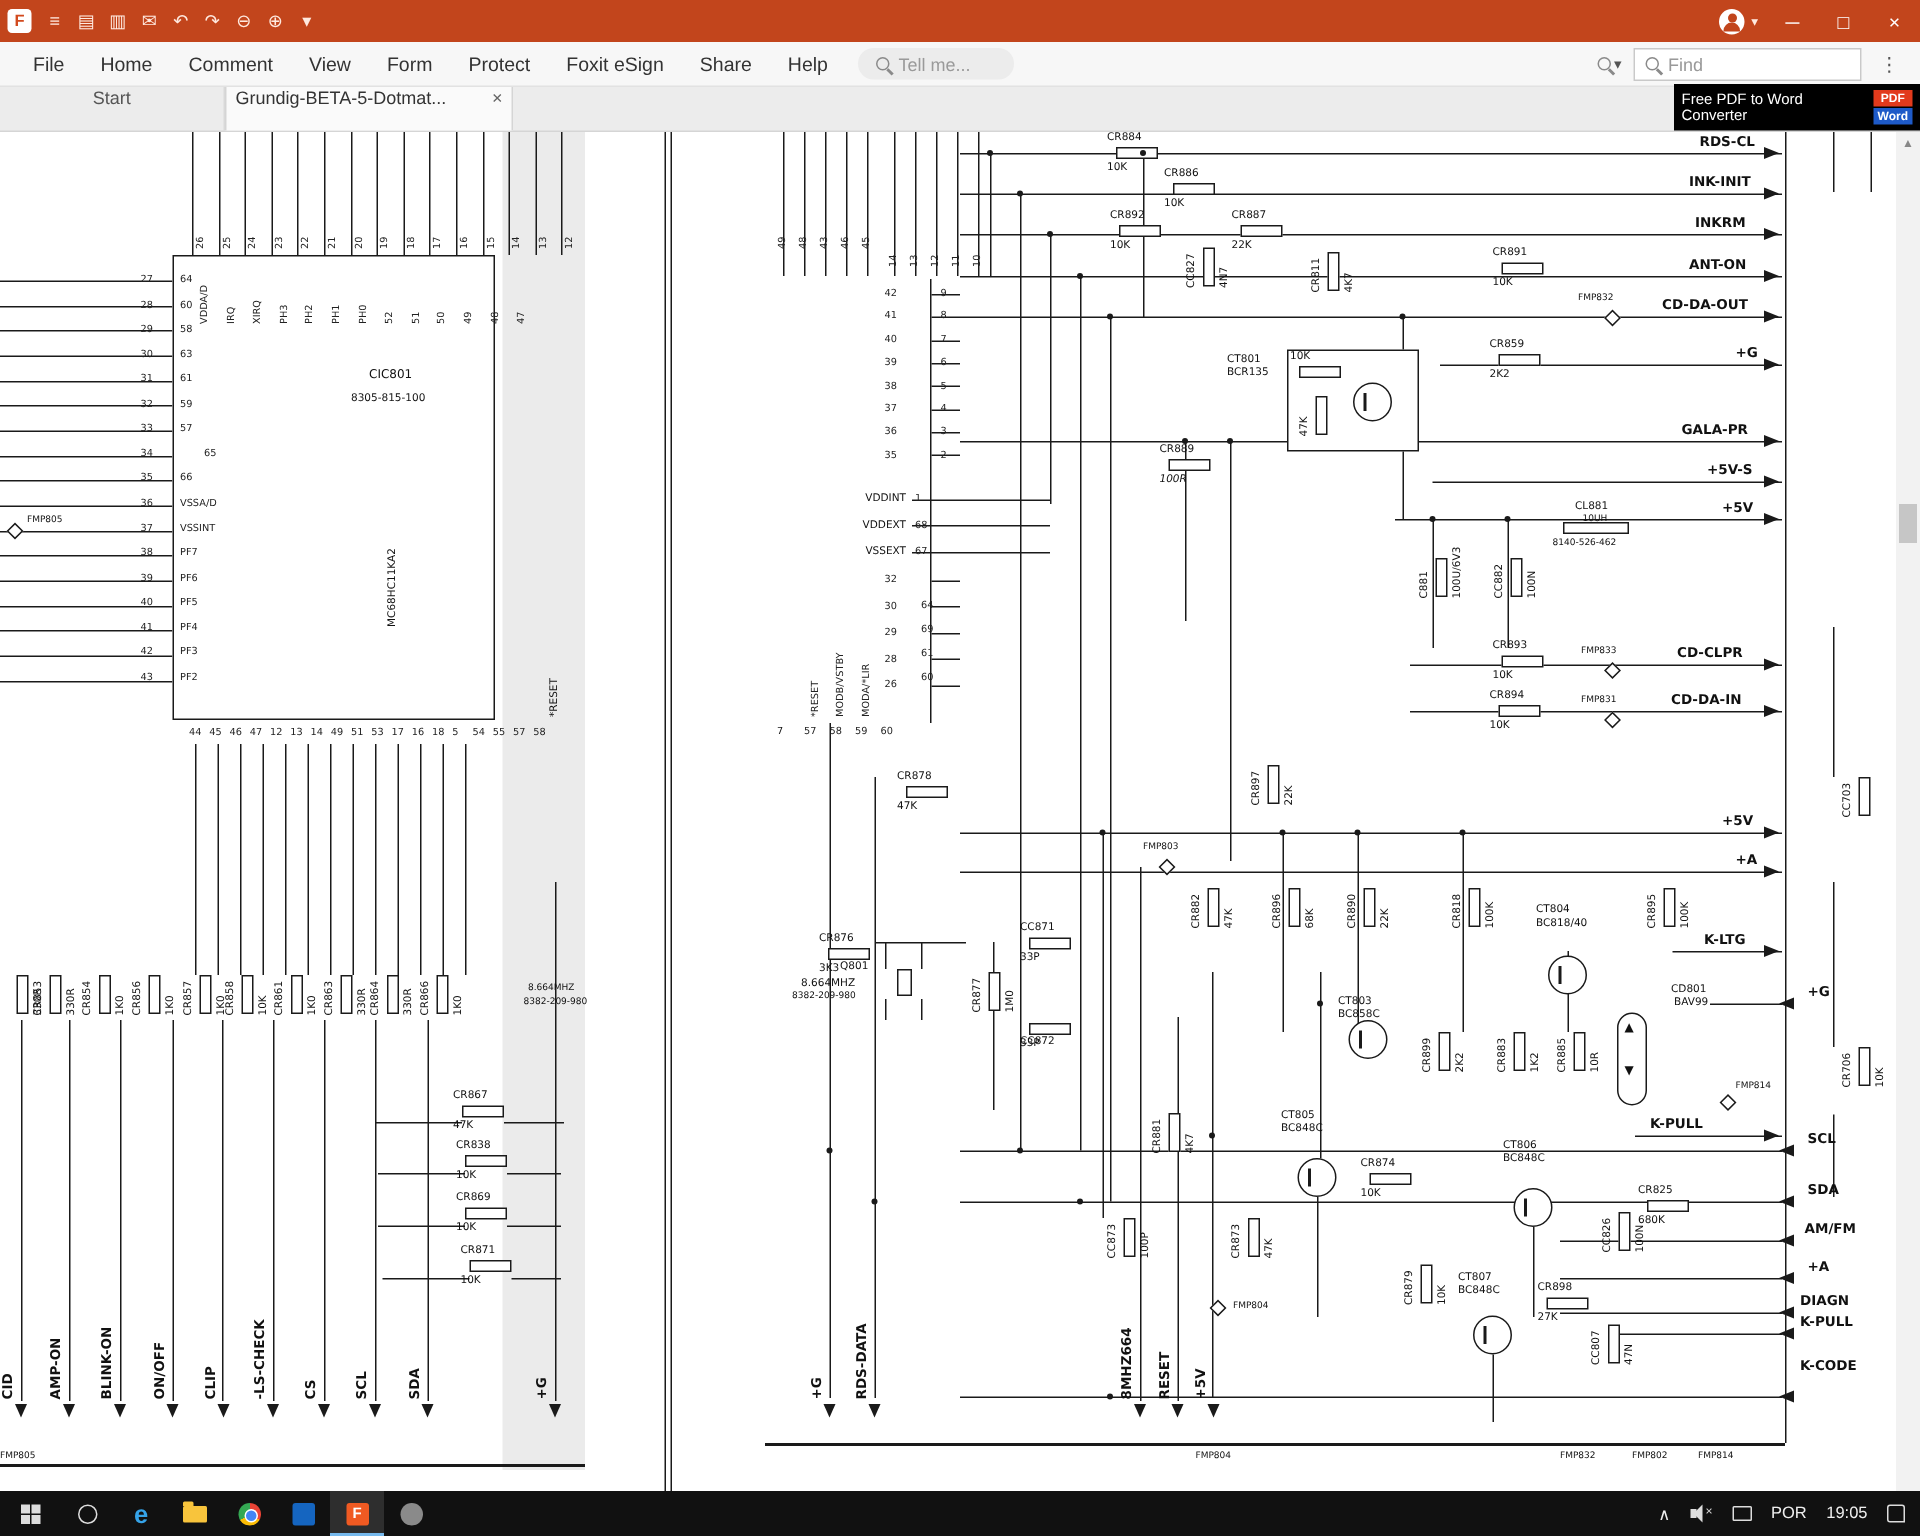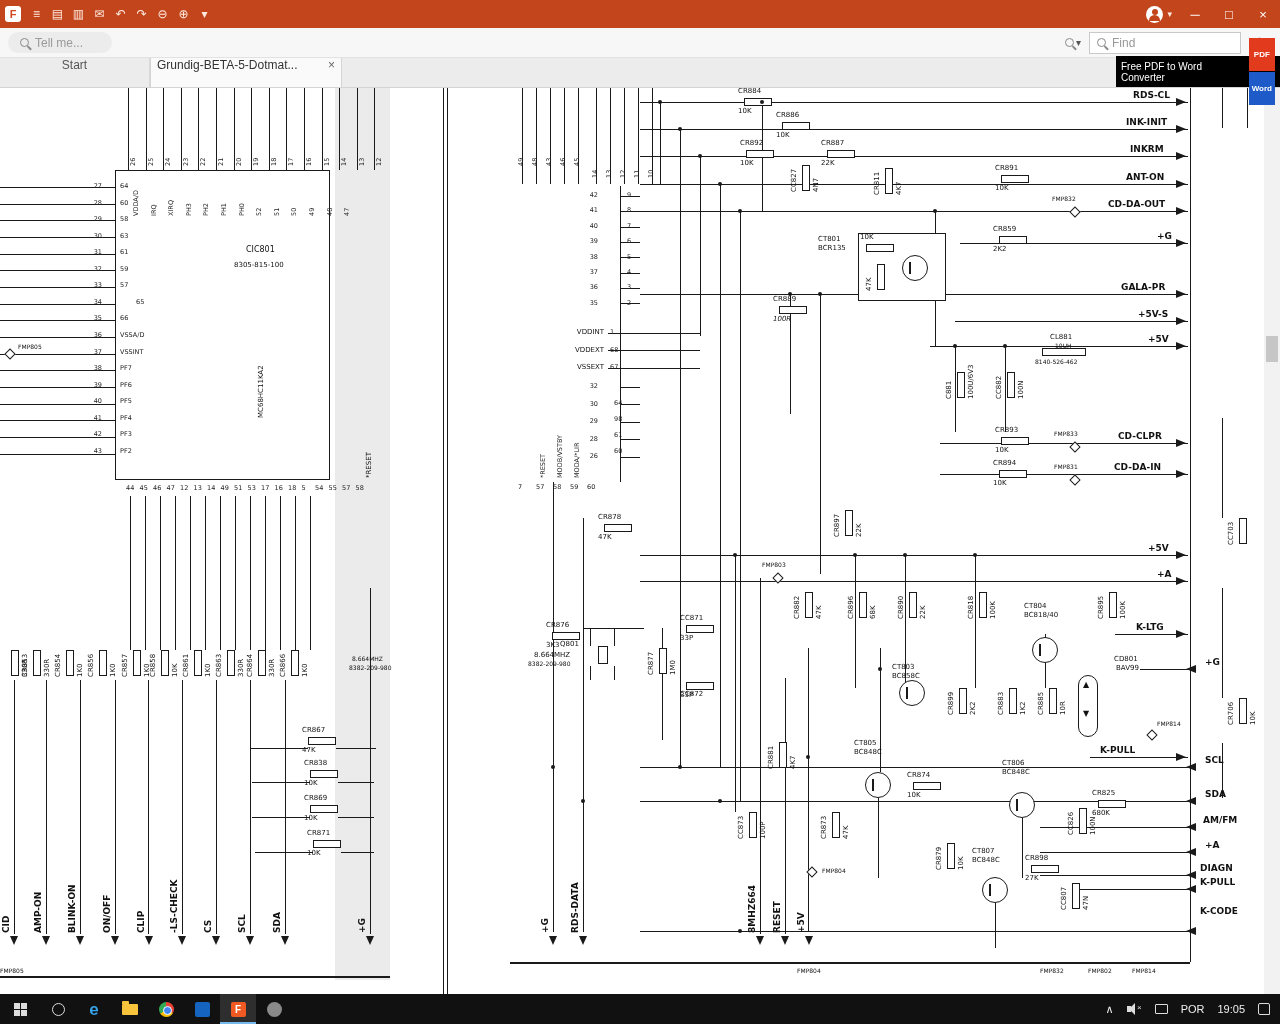--- a/index.html
+++ b/index.html
@@ -30,21 +30,21 @@
 
 .tabbar{position:absolute;top:58px;left:0;width:1280px;height:30px;background:#ececec;border-bottom:1px solid #d5d5d5;display:flex;align-items:stretch;z-index:10}
 .tab{display:flex;font-size:12px;color:#555;padding:0 6px}
 .tab.start{width:150px;justify-content:center;border-right:1px solid #d9d9d9}
 .tab.active{background:#fafafa;border-left:1px solid #d5d5d5;border-right:1px solid #d5d5d5;color:#333;width:192px;justify-content:space-between}
 .tab .x{font-size:12px;color:#666;margin-left:10px}
 
 .ad{position:absolute;top:56px;right:0;width:164px;height:31px;background:#000;color:#fff;display:flex;align-items:center;padding:0 5px;gap:5px;z-index:30}
 .ad .l{font-size:10px;line-height:11px;flex:1}
 .badges{display:flex;flex-direction:column;gap:1px}
-.badge{font-size:8px;font-weight:bold;color:#fff;padding:12px 3px;text-align:center;line-height:9px}
+.badge{font-size:8px;font-weight:bold;color:#fff;padding:1px 3px;text-align:center;line-height:9px}
 .badge.pdf{background:#e23a1c}
 .badge.word{background:#1e5ac8}
 
 .docarea{position:absolute;top:88px;left:0;width:1264px;height:906px;background:#fff;overflow:hidden}
 .scroll{position:absolute;top:88px;right:0;width:16px;height:906px;background:#f2f2f2;z-index:5}
 .scroll .up{display:block;text-align:center;font-size:8px;color:#888;padding-top:3px}
 .thumb{position:absolute;left:2px;top:248px;width:12px;height:26px;background:#c6c6c6}
 
 #schem{position:absolute;left:0;top:0;width:1264px;height:906px;font-family:"DejaVu Sans",sans-serif;color:#111}
 .strip{position:absolute;left:335px;top:0;width:55px;height:892px;background:#ebebeb}
@@ -109,20 +109,31 @@
   <div class="tb-right">
     <span class="avatar"></span>
     <span class="caret">▾</span>
     <span class="winbtn">─</span>
     <span class="winbtn">□</span>
     <span class="winbtn">×</span>
   </div>
 </div>
 
 <div class="menubar">
+  <div id="menu-items">
+      <div class="menu-item">File</div>
+      <div class="menu-item">Home</div>
+      <div class="menu-item">Comment</div>
+      <div class="menu-item">View</div>
+      <div class="menu-item">Form</div>
+      <div class="menu-item">Protect</div>
+      <div class="menu-item">Foxit eSign</div>
+      <div class="menu-item">Share</div>
+      <div class="menu-item">Help</div>
+    </div>
   <div class="tellme">
     <span class="mag"></span>
     <span>Tell me...</span>
   </div>
   <div class="findwrap">
     <span class="zoomfind"><span class="mag"></span>▾</span>
     <div class="findbox">
       <span class="mag"></span>
       <span>Find</span>
     </div>
@@ -734,21 +745,21 @@
       <div class="txt ra" style="left: 556px; top: 258.5px; width: 48px; font-size: 7px;">VDDEXT</div>
       <div class="txt pin" style="left: 610px; top: 258.5px;">68</div>
       <div class="txt ra" style="left: 556px; top: 276px; width: 48px; font-size: 7px;">VSSEXT</div>
       <div class="txt pin" style="left: 610px; top: 276px;">67</div>
       <div class="txt pin ra" style="left: 584px; top: 295px; width: 14px;">32</div>
       <div class="txt pin ra" style="left: 584px; top: 312.5px; width: 14px;">30</div>
       <div class="txt pin ra" style="left: 584px; top: 330px; width: 14px;">29</div>
       <div class="txt pin ra" style="left: 584px; top: 347.5px; width: 14px;">28</div>
       <div class="txt pin ra" style="left: 584px; top: 365px; width: 14px;">26</div>
       <div class="txt pin" style="left: 614px; top: 312px;">64</div>
-      <div class="txt pin" style="left: 614px; top: 328px;">98</div>
+      <div class="txt pin" style="left: 614px; top: 328px;">69</div>
       <div class="txt pin" style="left: 614px; top: 344px;">61</div>
       <div class="txt pin" style="left: 614px; top: 360px;">60</div>
       <div class="vtxt pin" style="left: 540px; top: 390px;">*RESET</div>
       <div class="vtxt pin" style="left: 557px; top: 390px;">MODB/VSTBY</div>
       <div class="vtxt pin" style="left: 574px; top: 390px;">MODA/*LIR</div>
       <div class="txt pin" style="left: 536px; top: 396px;">57</div>
       <div class="txt pin" style="left: 553px; top: 396px;">58</div>
       <div class="txt pin" style="left: 570px; top: 396px;">59</div>
       <div class="txt pin" style="left: 587px; top: 396px;">60</div>
       <div class="vtxt pin" style="left: 518px; top: 78px;">49</div>

